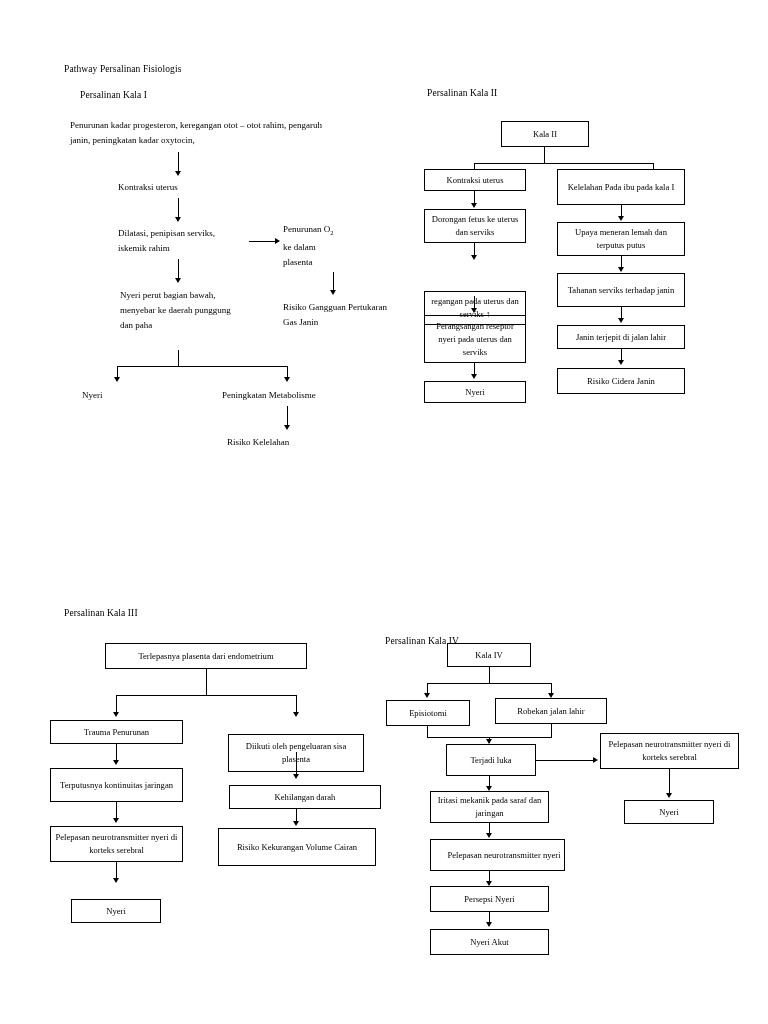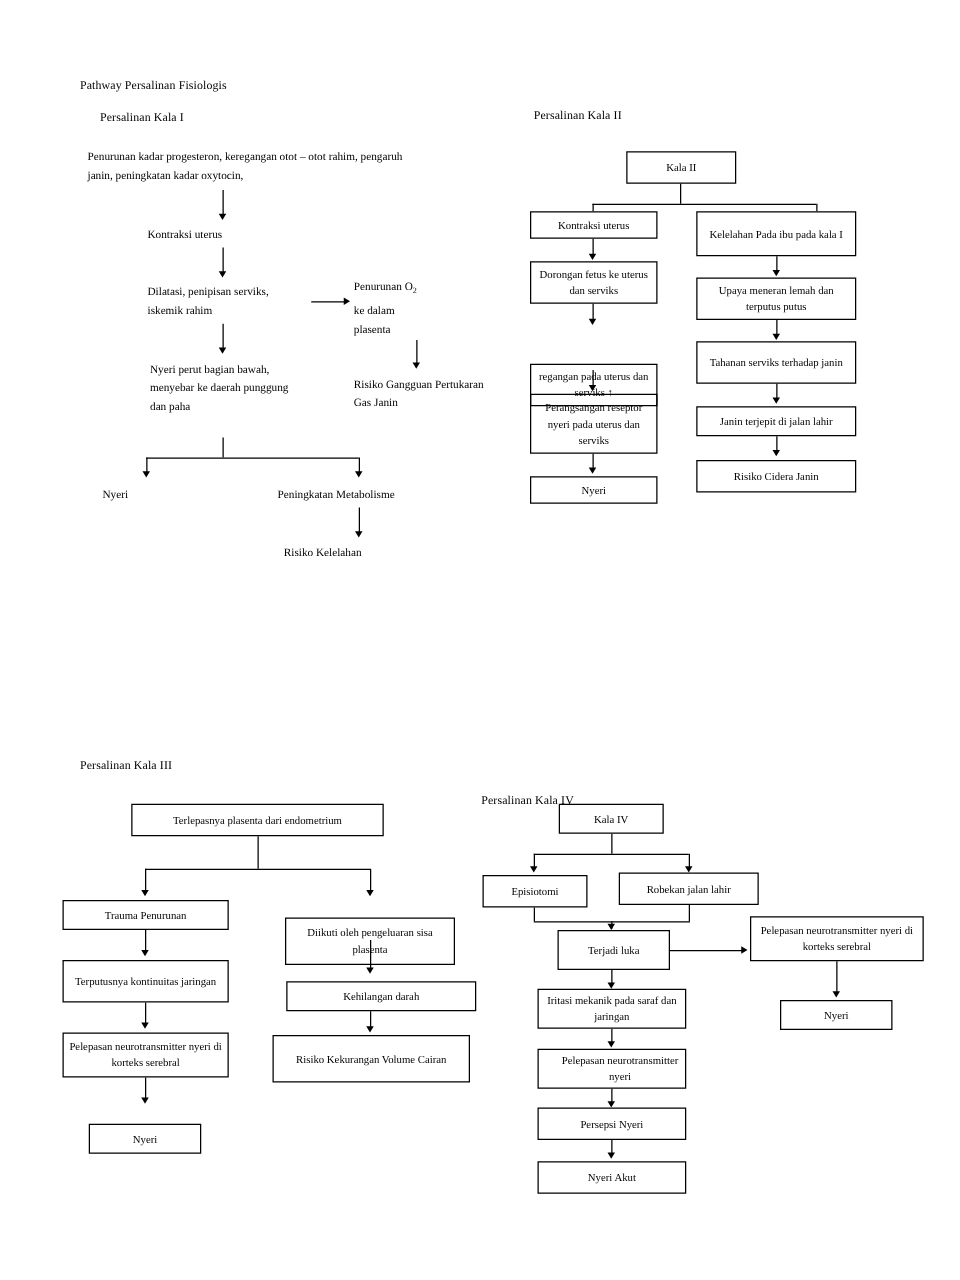--- a/index.html
+++ b/index.html
@@ -270,21 +270,21 @@
   <div class="box" style="left:624px; top:800px; width:90px; height:24px;">Nyeri</div>
 
   <div class="vline" style="left:489px; top:776px; height:12px;"></div>
   <div class="arrow-d" style="left:486px; top:786px;"></div>
 
   <div class="box" style="left:430px; top:791px; width:119px; height:32px;">Iritasi mekanik pada saraf dan jaringan</div>
 
   <div class="vline" style="left:489px; top:823px; height:12px;"></div>
   <div class="arrow-d" style="left:486px; top:833px;"></div>
 
-  <div class="box" style="left:430px; top:839px; width:119px; height:32px;padding-left:16px;">Pelepasan neurotransmitter nyeri</div>
+  <div class="box" style="left:430px; top:839px; width:135px; height:32px;padding-left:16px;">Pelepasan neurotransmitter nyeri</div>
 
   <div class="vline" style="left:489px; top:871px; height:12px;"></div>
   <div class="arrow-d" style="left:486px; top:881px;"></div>
 
   <div class="box" style="left:430px; top:886px; width:119px; height:26px;">Persepsi Nyeri</div>
 
   <div class="vline" style="left:489px; top:912px; height:12px;"></div>
   <div class="arrow-d" style="left:486px; top:922px;"></div>
 
   <div class="box" style="left:430px; top:929px; width:119px; height:26px;">Nyeri Akut</div>

